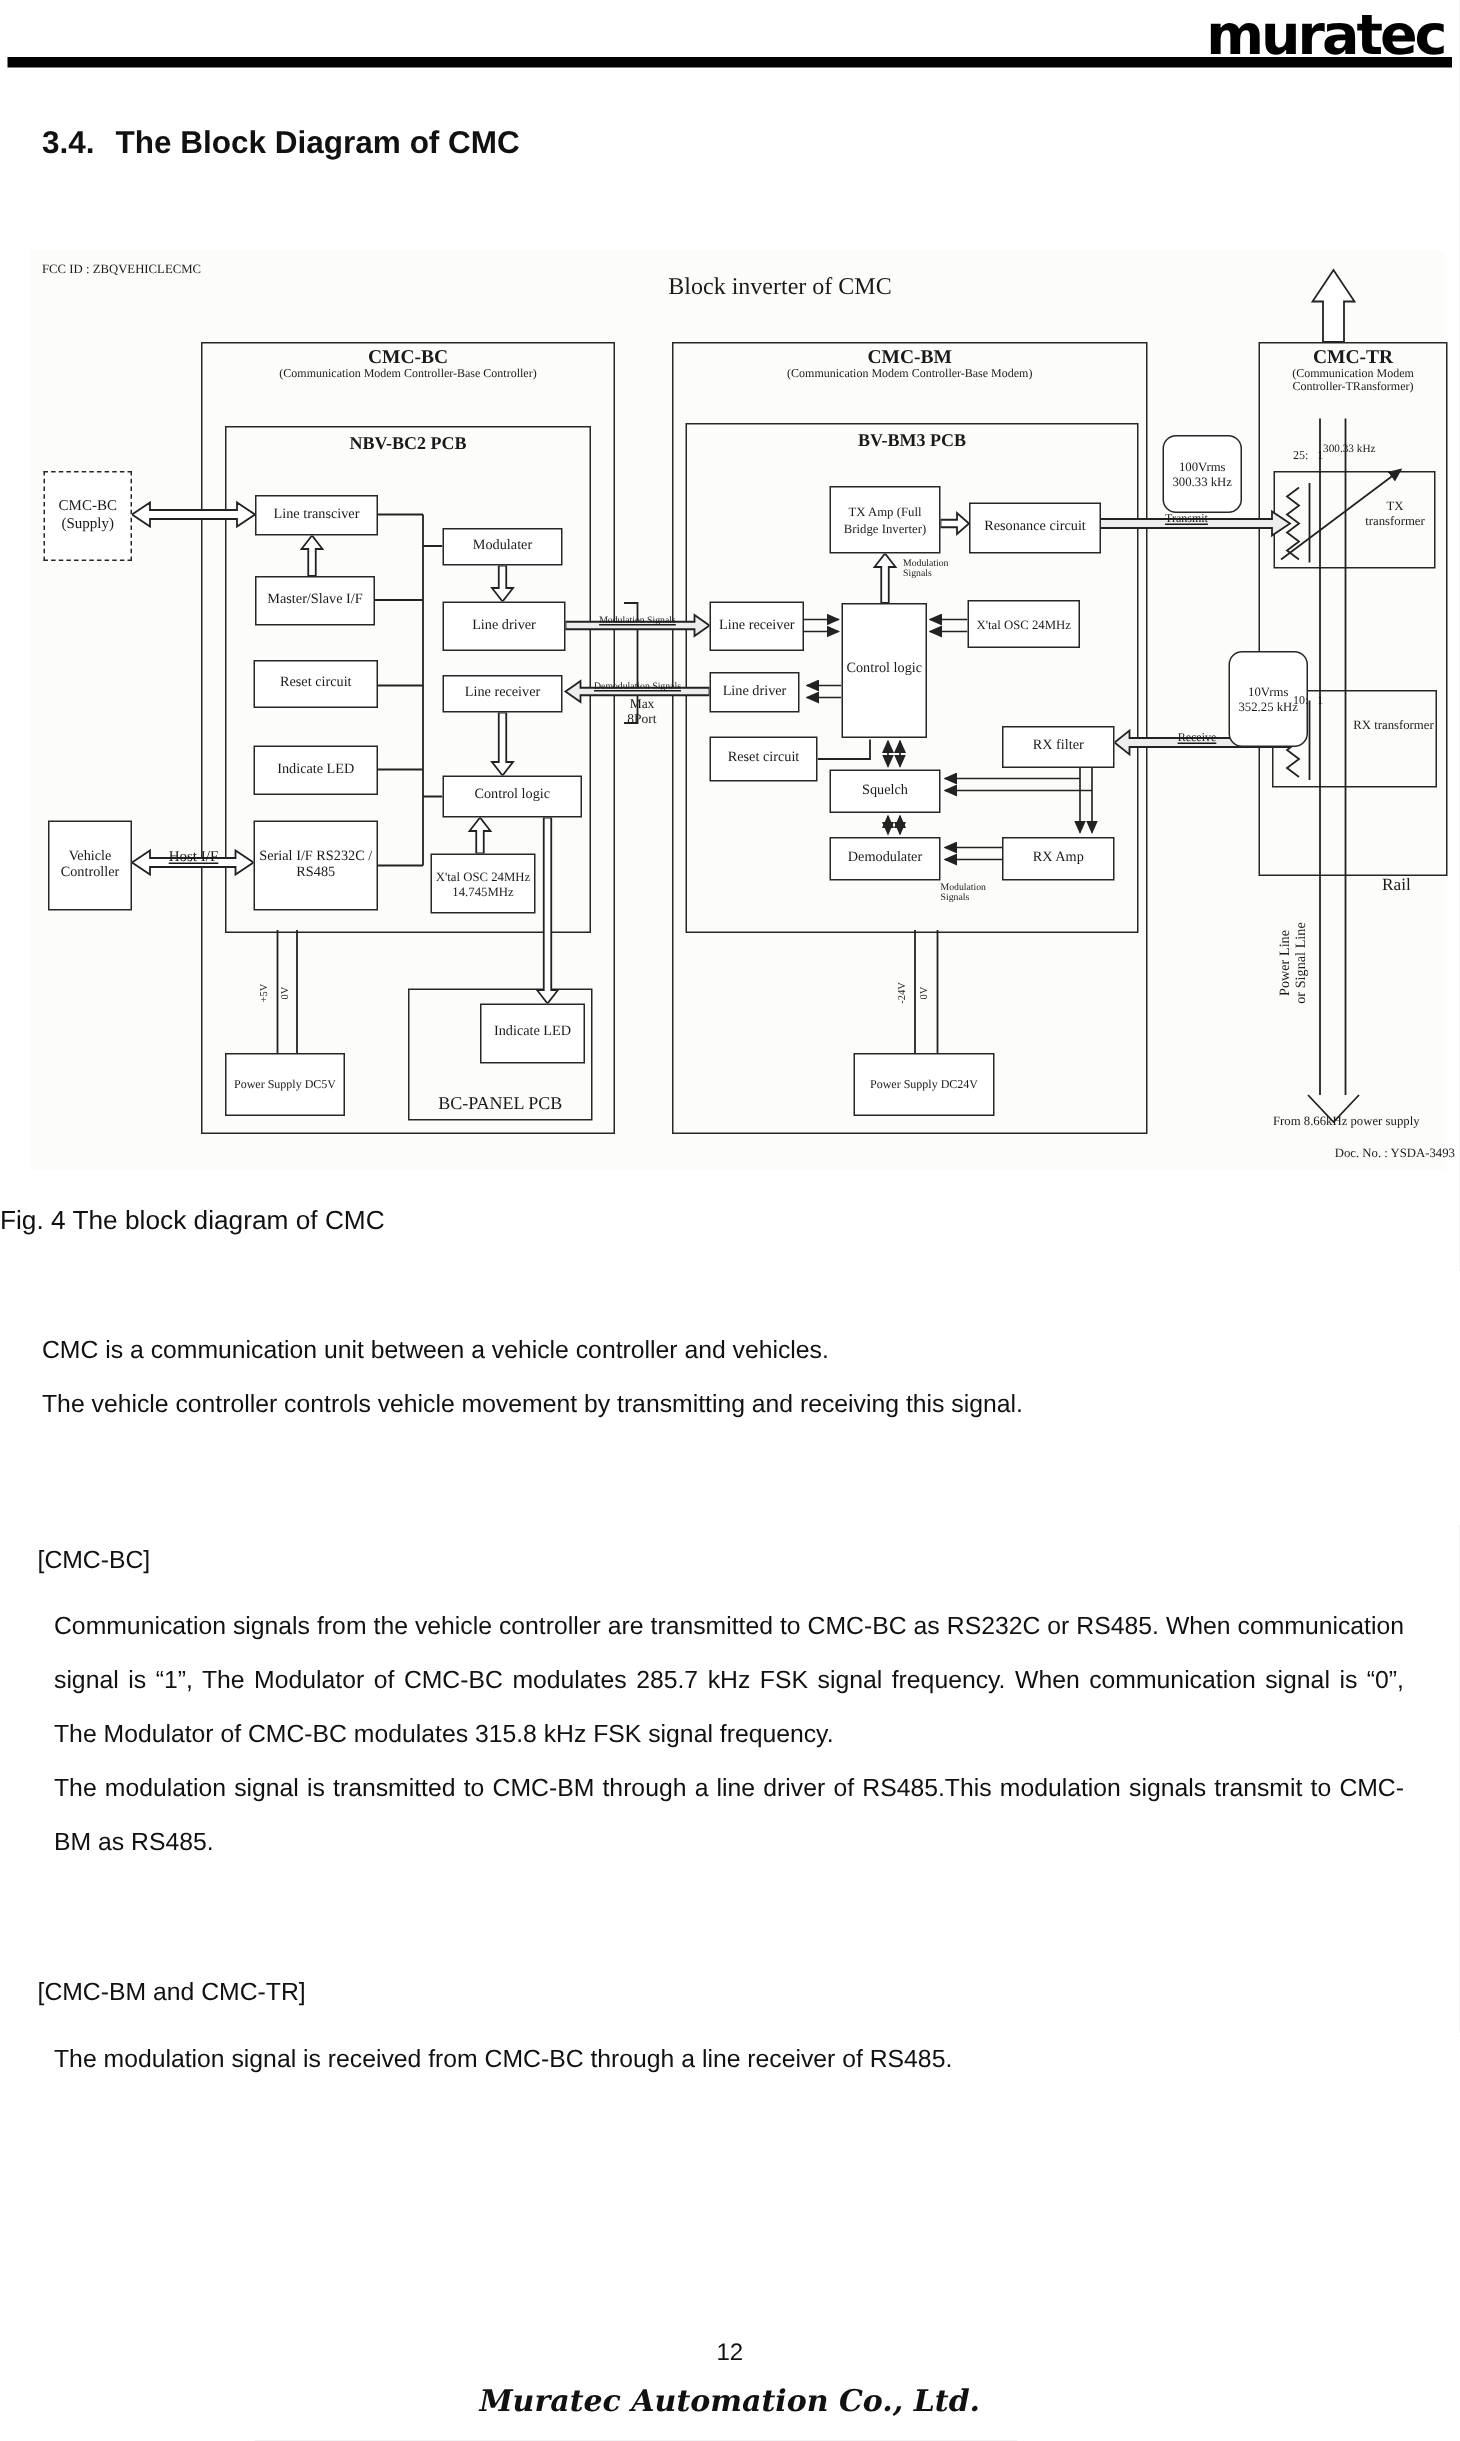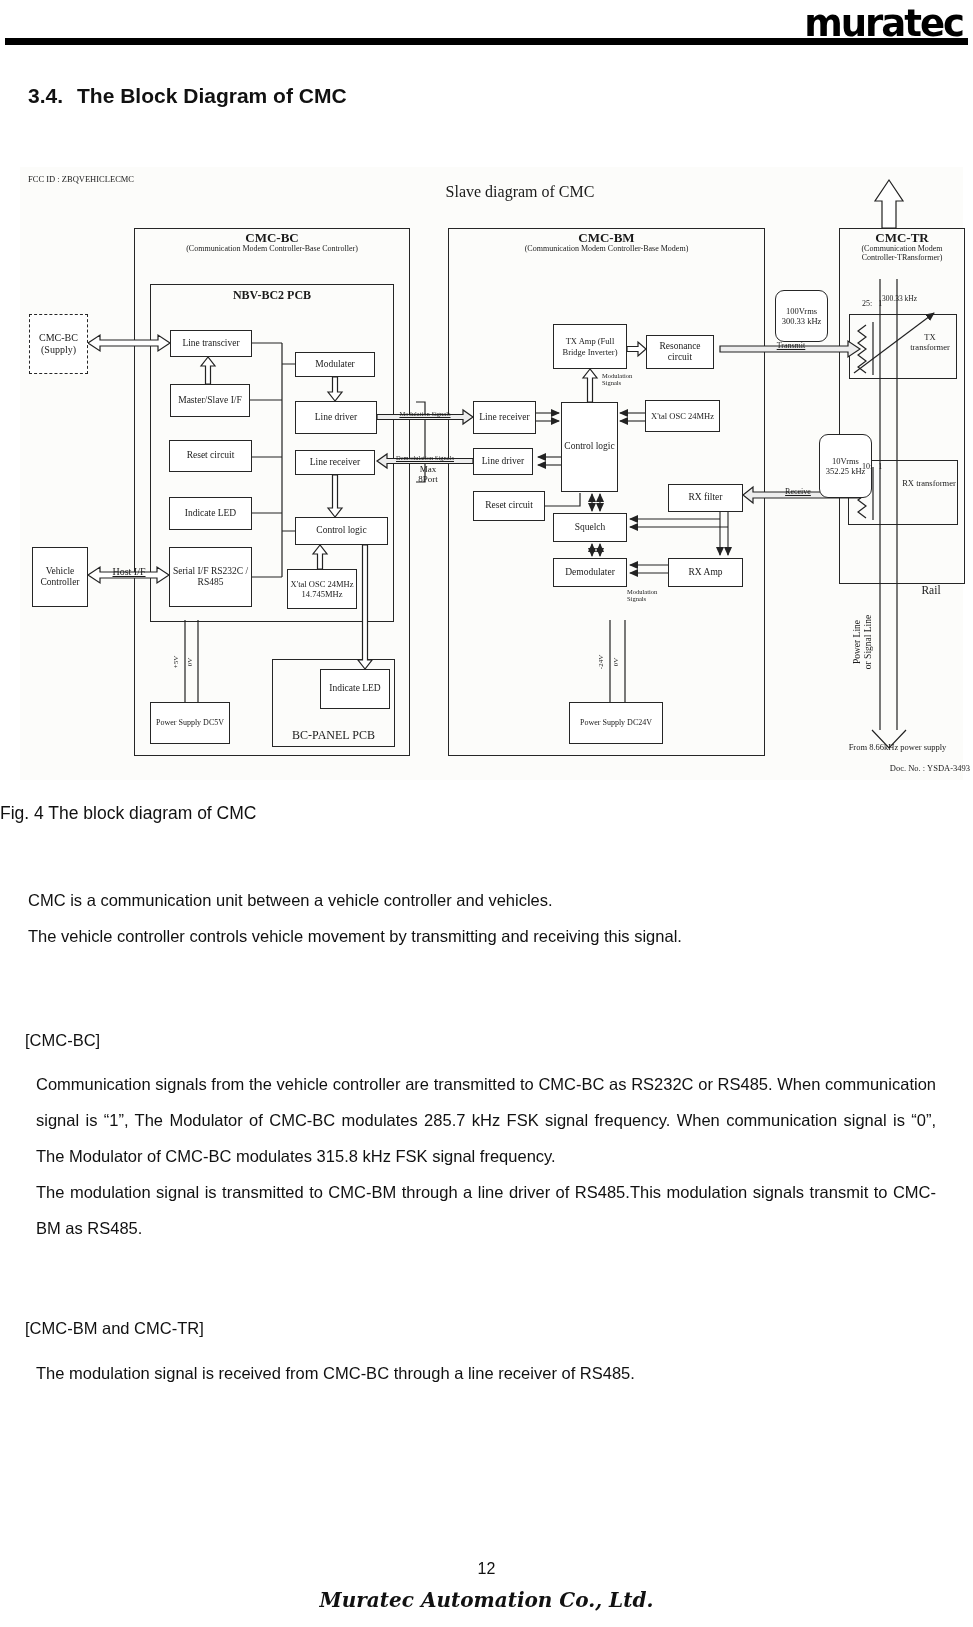--- a/index.html
+++ b/index.html
@@ -67,20 +67,23 @@
     </div>
     <div class="gbox" style="left:130px;top:117px;width:242px;height:336px">
       <div class="pcblab">NBV-BC2 PCB</div>
     </div>
     <div class="gbox" style="left:428px;top:61px;width:315px;height:526px">
       <div class="ghead">
         <div class="t">CMC-BM</div>
         <div class="s">(Communication Modem Controller-Base Modem)</div>
       </div>
     </div>
+    <div class="gbox" style="left:437px;top:115px;width:300px;height:338px">
+      <div class="pcblab">BV-BM3 PCB</div>
+    </div>
     <div class="gbox" style="left:252px;top:492px;width:121px;height:86px">
       <div class="gfoot">BC-PANEL PCB</div>
     </div>
     <div class="gbox" style="left:819px;top:61px;width:124px;height:354px">
       <div class="ghead">
         <div class="t">CMC-TR</div>
         <div class="s pre">(Communication Modem
 Controller-TRansformer)</div>
       </div>
     </div>
@@ -162,39 +165,39 @@
     <div class="bbox" style="left:149px;top:380px;width:83px;height:60px">Serial I/F RS232C / RS485</div>
     <div class="bbox" style="left:275px;top:185px;width:80px;height:25px">Modulater</div>
     <div class="bbox" style="left:275px;top:234px;width:82px;height:33px">Line driver</div>
     <div class="bbox" style="left:275px;top:283px;width:80px;height:25px">Line receiver</div>
     <div class="bbox" style="left:275px;top:350px;width:93px;height:28px">Control logic</div>
     <div class="bbox sm" style="left:267px;top:402px;width:70px;height:40px">X'tal OSC 24MHz 14.745MHz</div>
     <div class="bbox xs" style="left:130px;top:535px;width:80px;height:42px">Power Supply DC5V</div>
     <div class="bbox" style="left:300px;top:502px;width:70px;height:40px">Indicate LED</div>
 
     <div class="bbox sm" style="left:533px;top:157px;width:74px;height:45px">TX Amp (Full Bridge Inverter)</div>
-    <div class="bbox" style="left:626px;top:168px;width:68px;height:34px">Resonance circuit</div>
+    <div class="bbox" style="left:626px;top:168px;width:88px;height:34px">Resonance circuit</div>
     <div class="bbox" style="left:453px;top:234px;width:63px;height:33px">Line receiver</div>
     <div class="bbox" style="left:541px;top:235px;width:57px;height:90px">Control logic</div>
     <div class="bbox sm" style="left:625px;top:233px;width:75px;height:32px">X'tal OSC 24MHz</div>
     <div class="bbox" style="left:453px;top:281px;width:60px;height:27px">Line driver</div>
     <div class="bbox" style="left:453px;top:324px;width:72px;height:30px">Reset circuit</div>
     <div class="bbox" style="left:533px;top:346px;width:74px;height:29px">Squelch</div>
     <div class="bbox" style="left:533px;top:391px;width:74px;height:29px">Demodulater</div>
     <div class="bbox" style="left:648px;top:317px;width:75px;height:28px">RX filter</div>
     <div class="bbox" style="left:648px;top:391px;width:75px;height:29px">RX Amp</div>
     <div class="bbox xs" style="left:549px;top:535px;width:94px;height:42px">Power Supply DC24V</div>
 
     <div class="bbox round" style="left:755px;top:123px;width:53px;height:52px">100Vrms 300.33 kHz</div>
     <div class="bbox round" style="left:799px;top:267px;width:53px;height:64px">10Vrms 352.25 kHz</div>
     <div class="tbox" style="left:829px;top:147px;width:108px;height:65px"></div>
     <div class="tbox" style="left:828px;top:293px;width:110px;height:65px"></div>
 
     <div class="lab" style="left:8px;top:8px;font-size:8.5px">FCC ID : ZBQVEHICLECMC</div>
-    <div class="lab ctr" style="left:380px;top:16px;width:240px;font-size:16px">Slave diagram of CMC</div>
+    <div class="lab ctr" style="left:380px;top:16px;width:240px;font-size:16px">Block inverter of CMC</div>
     <div class="lab ctr u" style="left:76px;top:399px;width:66px;font-size:10px">Host I/F</div>
     <div class="lab ctr u" style="left:360px;top:243px;width:90px;font-size:6.5px">Modulation Signals</div>
     <div class="lab ctr u" style="left:358px;top:287px;width:94px;font-size:6.5px">Demodulation Signals</div>
     <div class="lab ctr pre" style="left:386px;top:297px;width:44px;font-size:9px">Max
 8Port</div>
     <div class="lab pre" style="left:582px;top:205px;width:46px;font-size:6.5px">Modulation
 Signals</div>
     <div class="lab pre" style="left:607px;top:421px;width:50px;font-size:6.5px">Modulation
 Signals</div>
     <div class="lab ctr u" style="left:738px;top:174px;width:66px;font-size:8px">Transmit</div>

